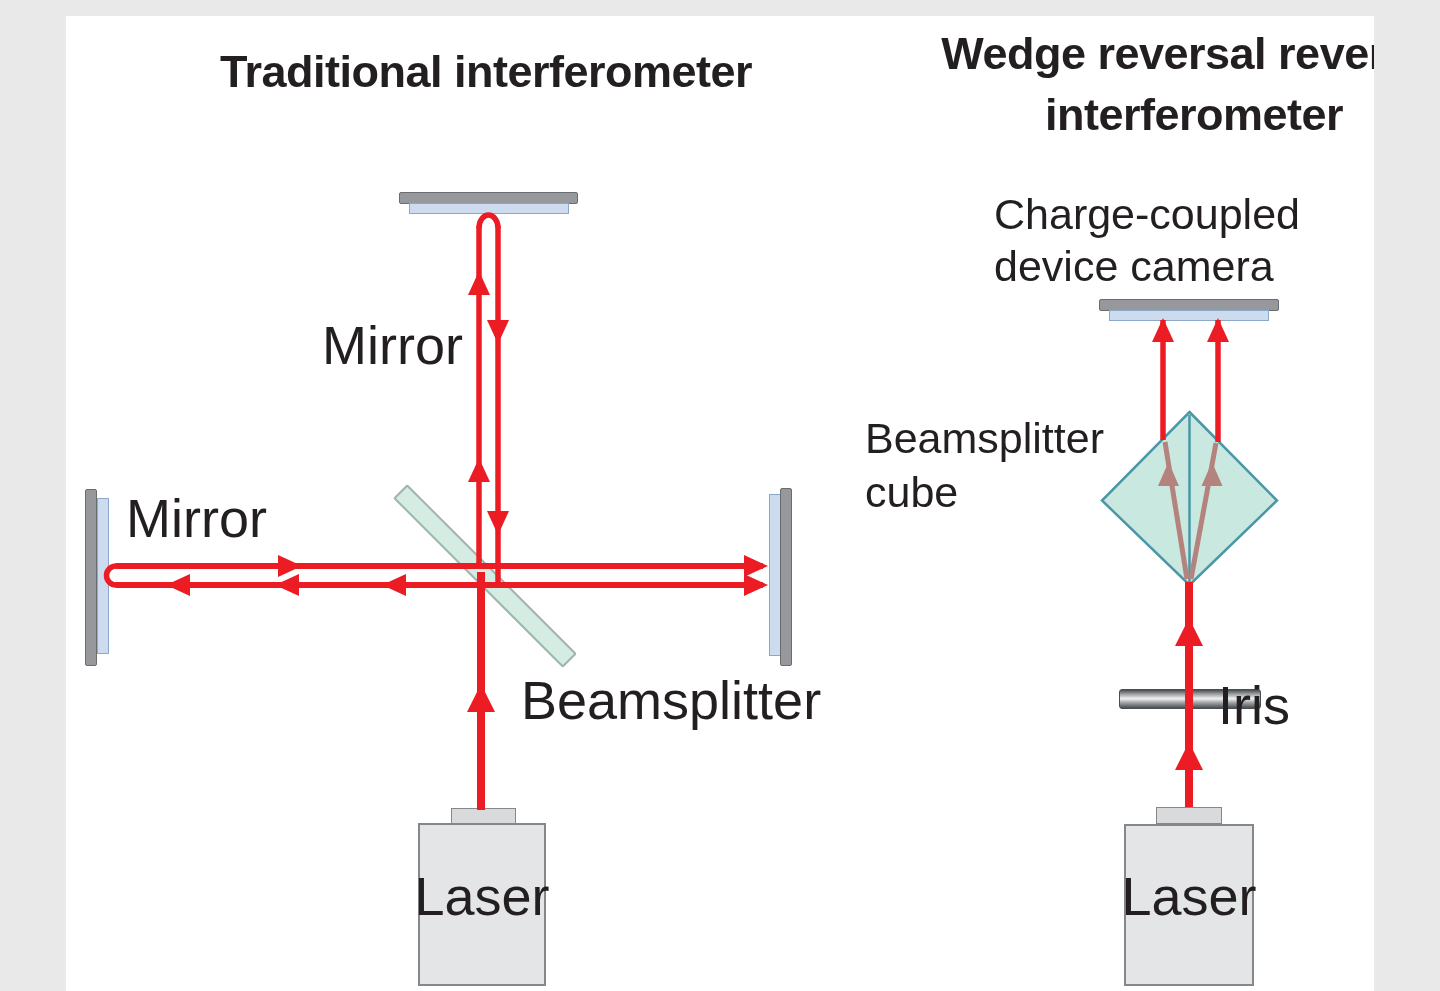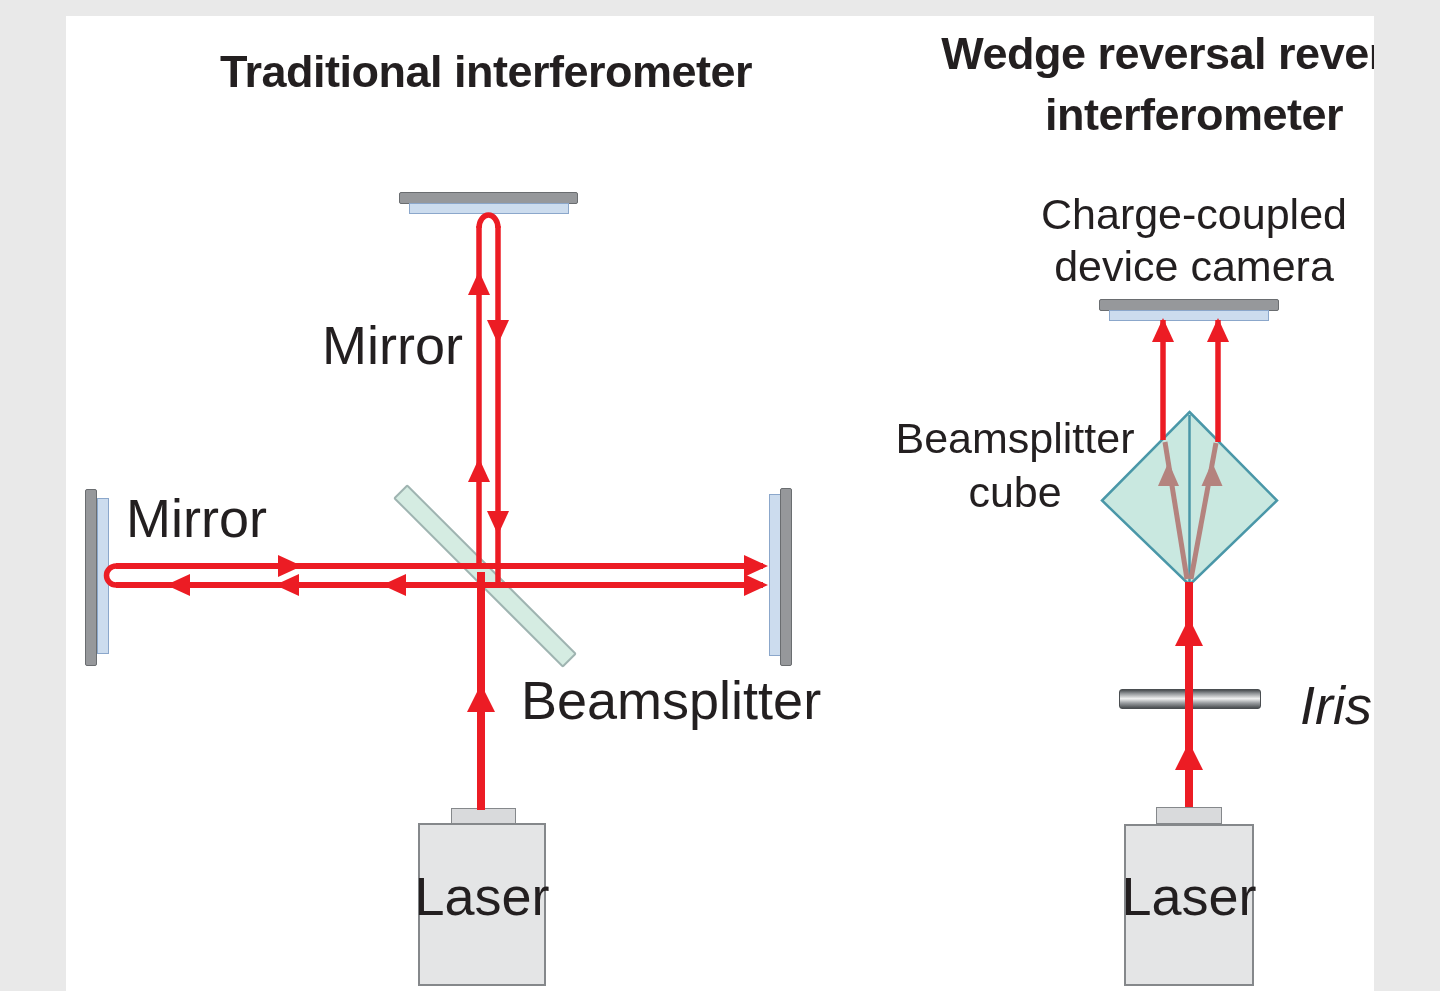--- a/index.html
+++ b/index.html
@@ -8,21 +8,21 @@
     --bar_gray:#96989B; --bar_gray_stroke:#6A6D70; --glass_fill:#CCDCEE; --glass_stroke:#8BA7CB;
     --laser_fill:#E4E5E6; --laser_stroke:#85888B; --cap_fill:#D9DADC;
     --iris_dark:#4A4E51; --iris_light:#F0F1F1;
   }
   html,body{margin:0;padding:0;}
   body{background:#e9e9e9;font-family:"Liberation Sans", sans-serif;}
   .canvas{position:relative;width:1308px;height:991px;background:var(--background);overflow:hidden;margin:16px auto;}
   .abs{position:absolute;}
   .title{color:var(--text);font-weight:bold;font-size:45px;letter-spacing:-0.5px;text-align:center;line-height:1.35;white-space:pre-line;}
   .lbl{color:var(--text);font-size:54px;line-height:1.21;white-space:pre-line;}
-  .center{text-align:center;}
+  .center{text-align:left;}
   .bar-gray{background:var(--bar_gray);border:1.5px solid var(--bar_gray_stroke);box-sizing:border-box;border-radius:2px;}
   .glass{background:var(--glass_fill);border:1px solid var(--glass_stroke);box-sizing:border-box;}
   .laser-box{background:var(--laser_fill);border:2px solid var(--laser_stroke);box-sizing:border-box;
     display:flex;align-items:center;justify-content:center;padding-bottom:16px;}
   .laser-cap{background:var(--cap_fill);border:1.5px solid var(--laser_stroke);box-sizing:border-box;}
   .plate{background:var(--plate_fill);border:2px solid var(--plate_stroke);box-sizing:border-box;border-radius:2px;transform:rotate(45deg);}
   .iris{background:linear-gradient(to bottom,var(--iris_dark) 0%,#8c9093 18%,var(--iris_light) 48%,#9a9ea1 72%,var(--iris_dark) 100%);
     border:1.5px solid var(--iris_dark);box-sizing:border-box;border-radius:3px;}
   svg.overlay{position:absolute;left:0;top:0;pointer-events:none;}
   .beam{stroke:var(--beam);fill:none;}
@@ -63,21 +63,21 @@
 
   <div class="abs lbl center" style="left:928px;top:172px;width:400px;font-size:43px;">Charge-coupled
 device camera</div>
   <div class="abs bar-gray" style="left:1033px;top:283px;width:180px;height:12px;"></div>
   <div class="abs glass" style="left:1043px;top:294px;width:160px;height:11px;"></div>
 
   <div class="abs lbl center" style="left:799px;top:395px;width:300px;font-size:43px;line-height:1.26;">Beamsplitter
 cube</div>
 
   <div class="abs iris" style="left:1053px;top:673px;width:142px;height:20px;"></div>
-  <div class="abs lbl" style="left:1234px;top:657px;font-style:italic;">Iris</div>
+  <div class="abs lbl" style="left:1152px;top:657px;">Iris</div>
 
   <div class="abs laser-cap" style="left:1090px;top:791px;width:66px;height:17px;"></div>
   <div class="abs laser-box" style="left:1058px;top:808px;width:130px;height:162px;">
     <span class="lbl">Laser</span>
   </div>
 
   <svg class="overlay" width="1440" height="991" viewBox="0 0 1440 991">
 
     <g>
 

